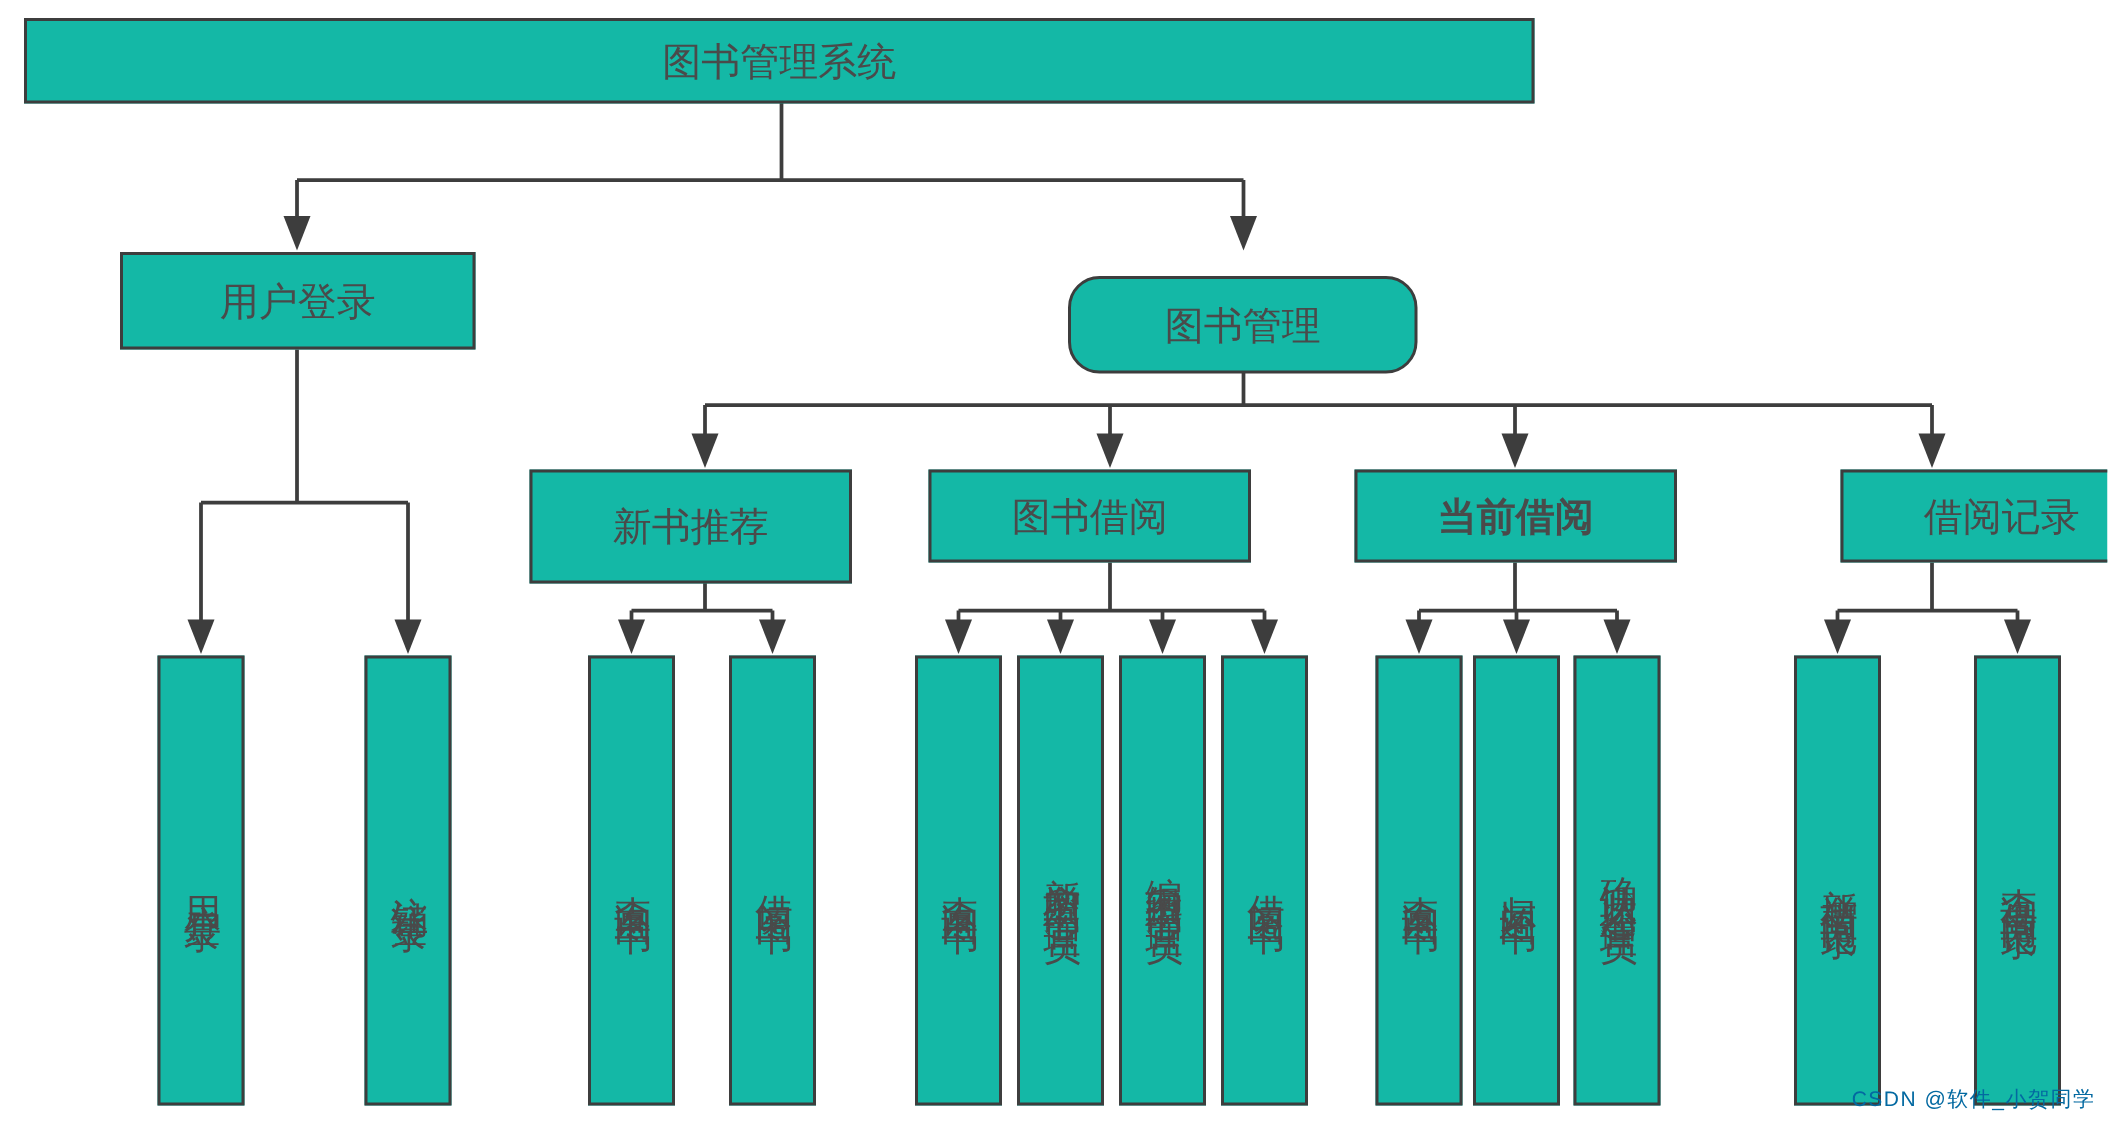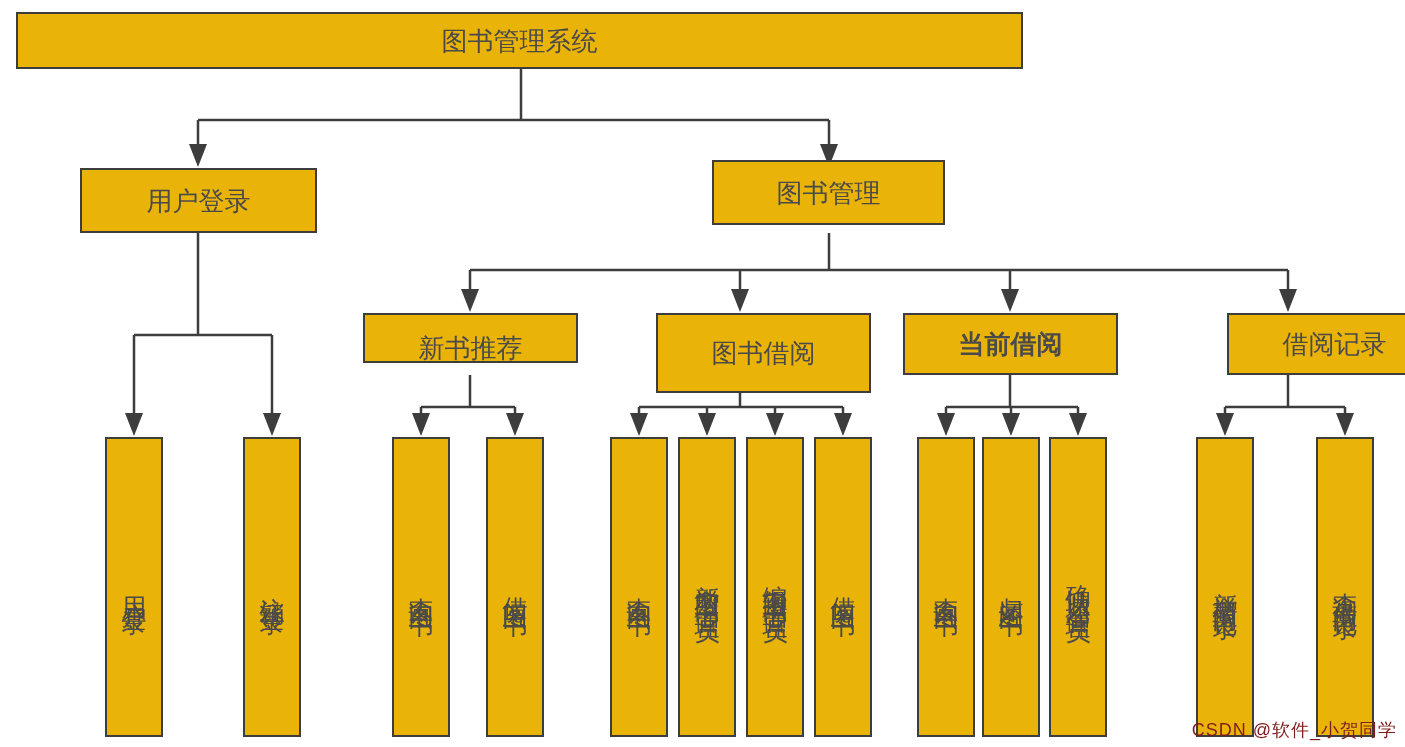--- a/index.html
+++ b/index.html
@@ -14,21 +14,21 @@
   .connector-svg {
     position: absolute;
     left: 0; top: 0;
     width: 1405px; height: 747px;
     z-index: 0;
   }
   .node {
     position: absolute;
     box-sizing: border-box;
     border: 2.5px solid #3d3d3d;
-    background: #eab308;
+    background: #14b8a6;
     display: flex;
     align-items: center;
     justify-content: center;
     z-index: 1;
   }
   .node .lbl {
     color: #4a4a4a;
     font-size: 26px;
     white-space: nowrap;
     line-height: 1;
@@ -37,22 +37,22 @@
   .leaf .lbl {
     writing-mode: vertical-lr;
     text-orientation: mixed;
     letter-spacing: 5px;
     font-size: 25px;
   }
   .watermark {
     position: absolute;
     right: 8px;
     bottom: 5px;
-    color: #7f1d1d;
-    font-size: 18px;
+    color: #0369a1;
+    font-size: 14px;
     letter-spacing: 1px;
     z-index: 2;
     white-space: nowrap;
   }
 </style>
 </head>
 <body>
 
 <div class="stage">
 
@@ -96,28 +96,28 @@
     </g>
   </svg>
 
   <div class="node" style="left:16px; top:12px; width:1007px; height:57px;">
     <span class="lbl">图书管理系统</span>
   </div>
 
   <div class="node" style="left:80px; top:168px; width:237px; height:65px;">
     <span class="lbl">用户登录</span>
   </div>
-  <div class="node" style="left:712px; top:160px; width:233px; height:65px;">
+  <div class="node" style="left:712px; top:184px; width:233px; height:65px;border-radius:21px;">
     <span class="lbl">图书管理</span>
   </div>
 
-  <div class="node" style="left:363px; top:313px; width:215px; height:50px;align-items:flex-end;">
+  <div class="node" style="left:353px; top:313px; width:215px; height:76px;">
     <span class="lbl">新书推荐</span>
   </div>
-  <div class="node" style="left:656px; top:313px; width:215px; height:80px;">
+  <div class="node" style="left:619px; top:313px; width:215px; height:62px;">
     <span class="lbl">图书借阅</span>
   </div>
   <div class="node" style="left:903px; top:313px; width:215px; height:62px;font-weight:bold;">
     <span class="lbl">当前借阅</span>
   </div>
   <div class="node" style="left:1180px; top:313px; width:215px; height:62px;margin-left:47px;">
     <span class="lbl">借阅记录</span>
   </div>
 
   <div class="node leaf" style="left:105px; top:437px;">

